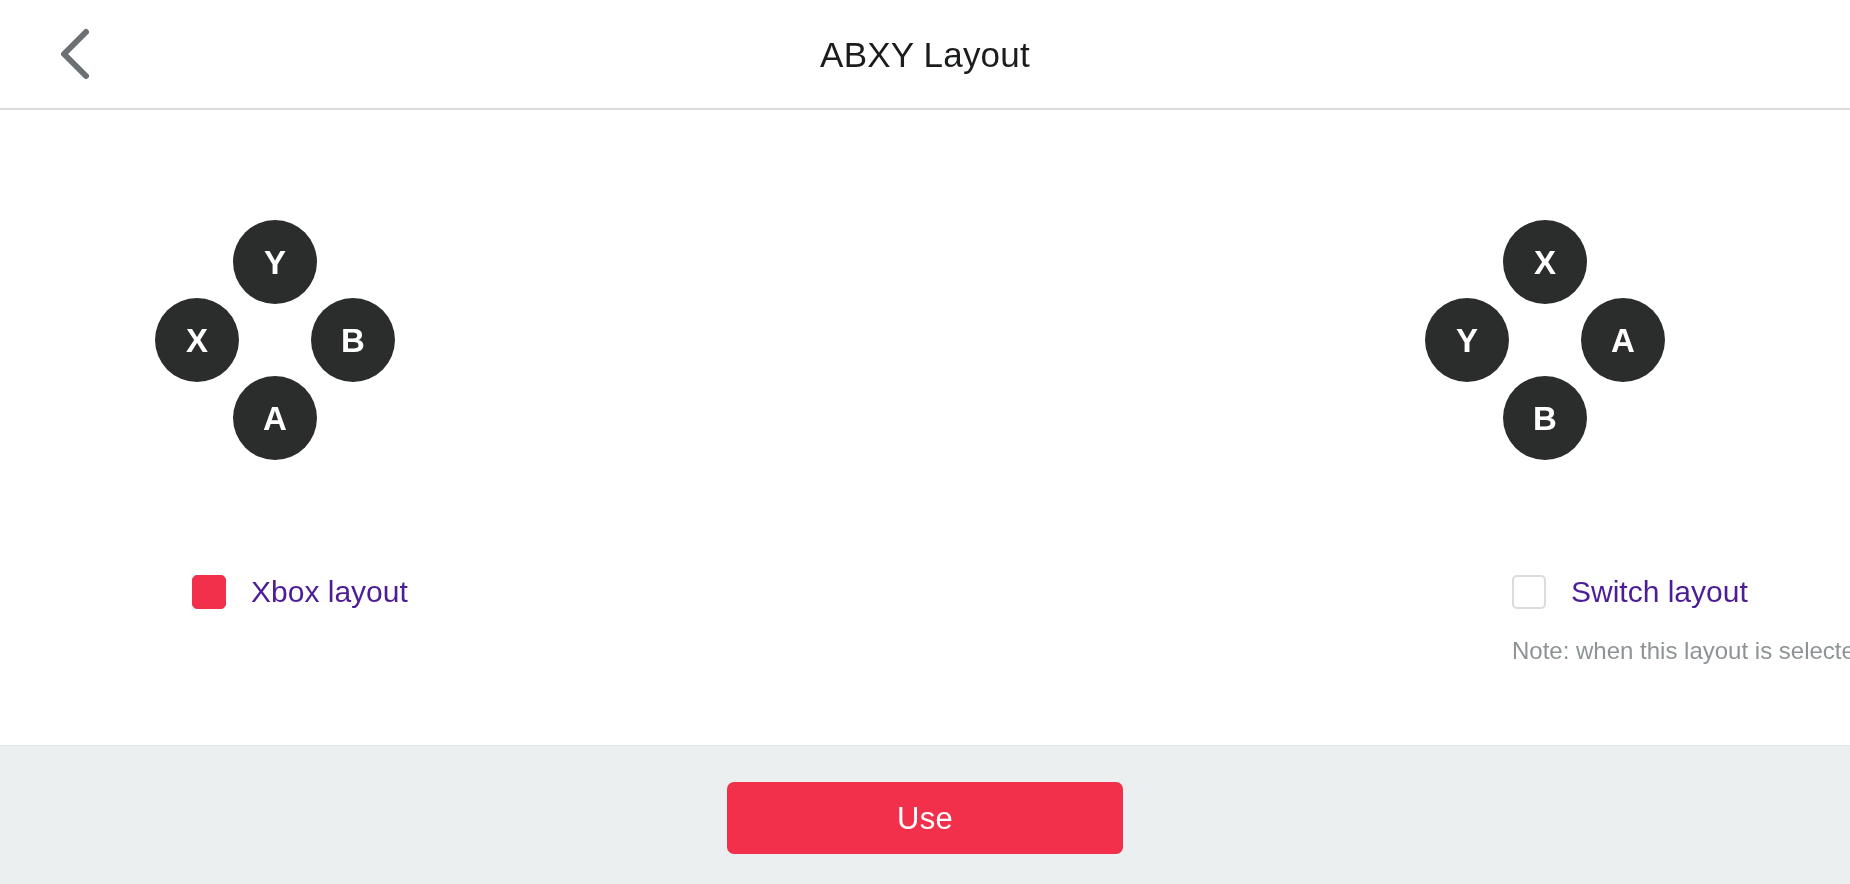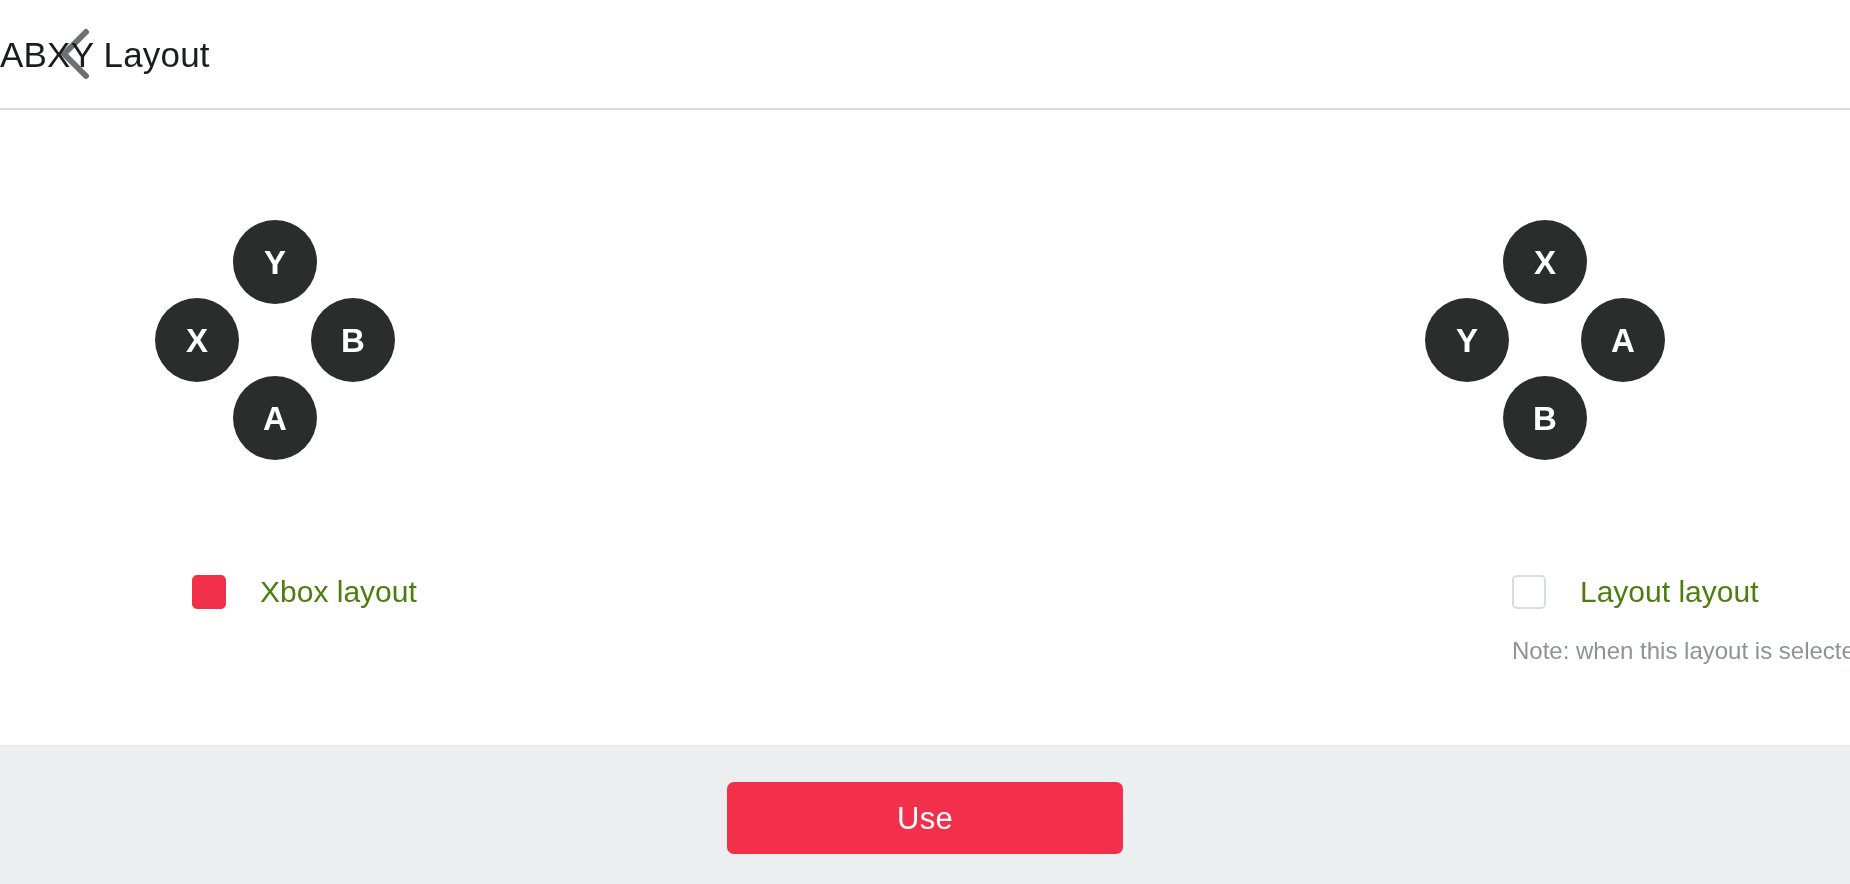--- a/index.html
+++ b/index.html
@@ -47,20 +47,21 @@
     background: transparent;
     border: none;
     padding: 0;
   }
   .back-btn svg { display: block; }
   .header-title {
     position: absolute;
     left: 0; right: 0;
     top: 50%;
     transform: translateY(-50%);
+    text-align: center;
     font-size: 35px;
     font-weight: 400;
     letter-spacing: 0.2px;
     color: #1a1c1d;
     line-height: 1;
   }
 
   
   .content {
     position: relative;
@@ -133,24 +134,24 @@
   }
   .checkbox.checked {
     background: #f2304b;
     border: 1px solid #f2304b;
   }
   .checkbox.unchecked {
     background: #ffffff;
     border: 2px solid #d8dcde;
   }
   .choice-label {
-    margin-left: 34px;
+    margin-left: 25px;
     font-size: 30px;
     font-weight: 400;
-    color: #4d7c0f;
+    color: #4c1d95;
     line-height: 1;
     white-space: nowrap;
   }
 
   .note {
     position: absolute;
     top: 525px;
     left: 752px;
     font-size: 24px;
     color: #8e9396;
@@ -228,21 +229,21 @@
 
         <div class="cluster">
           <div class="pad-btn pad-top">X</div>
           <div class="pad-btn pad-left">Y</div>
           <div class="pad-btn pad-right">A</div>
           <div class="pad-btn pad-bottom">B</div>
         </div>
 
         <div class="choice">
           <span class="checkbox unchecked"></span>
-          <span class="choice-label">Layout layout</span>
+          <span class="choice-label">Switch layout</span>
         </div>
 
         <div class="note">Note: when this layout is selected, the key function and key identification will be different</div>
 
       </div>
 
     </div>
   </div>
 
   <div class="footer">

